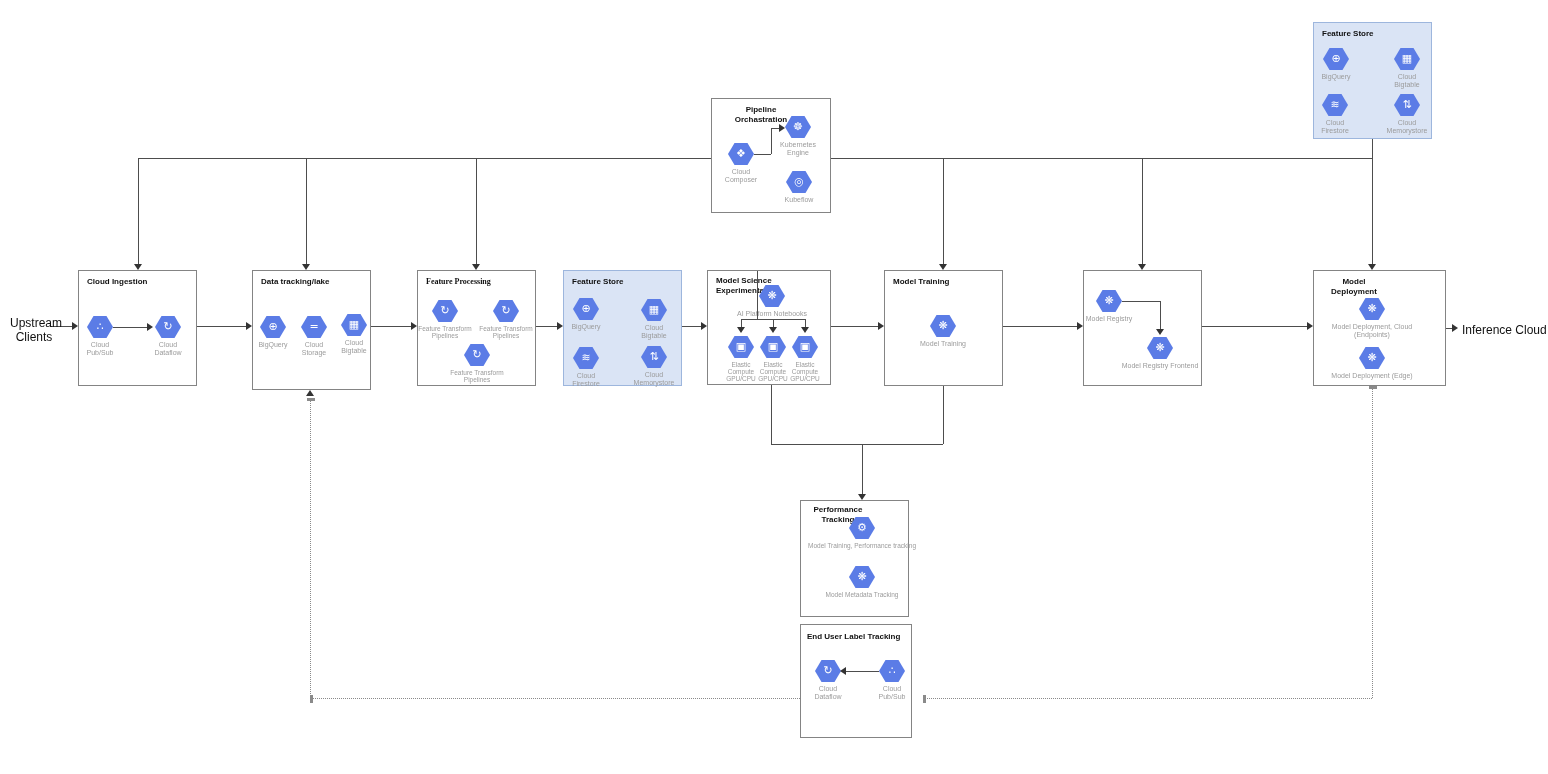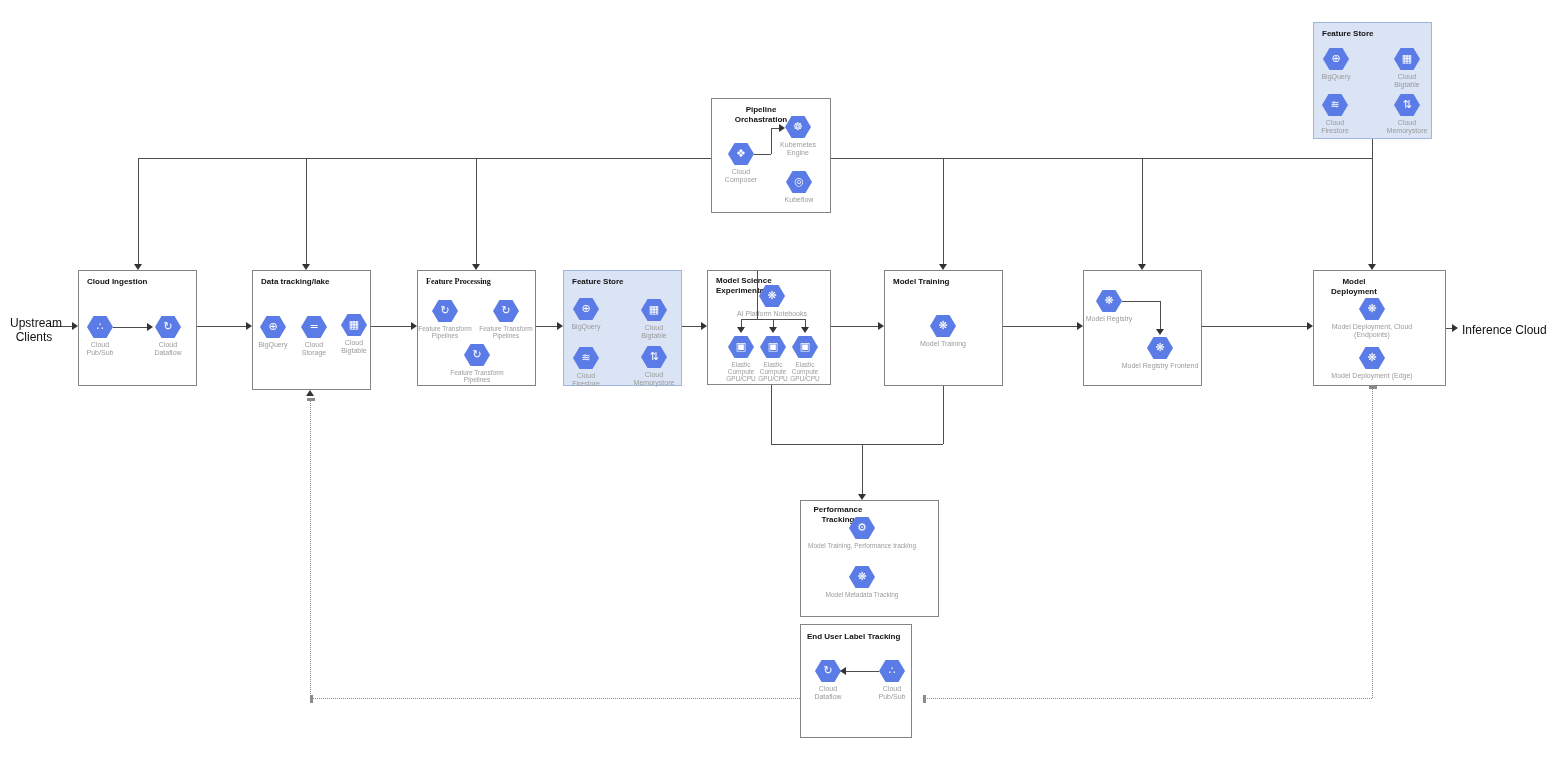--- a/index.html
+++ b/index.html
@@ -330,21 +330,21 @@
 (Endpoints)</div>
       </div>
     <div class="icon" style="left:3px;top:76px;width:110px;">
         <div class="hex">
           <span class="glyph">❋</span>
         </div>
         <div class="ilabel">Model Deployment (Edge)</div>
       </div>
   </div>
 
-  <div class="box" style="left:800px;top:500px;width:139px;height:117px;padding-left:19px;">
+  <div class="box" style="left:800px;top:500px;width:109px;height:117px;padding-left:19px;">
     <div class="btitle ctr" style="left:4px;top:4px;width:66px;">Performance
 Tracking</div>
     <div class="icon sm" style="left:2px;top:16px;width:118px;">
         <div class="hex">
           <span class="glyph">⚙</span>
         </div>
         <div class="ilabel">Model Training, Performance tracking</div>
       </div>
     <div class="icon sm" style="left:2px;top:65px;width:118px;">
         <div class="hex">

